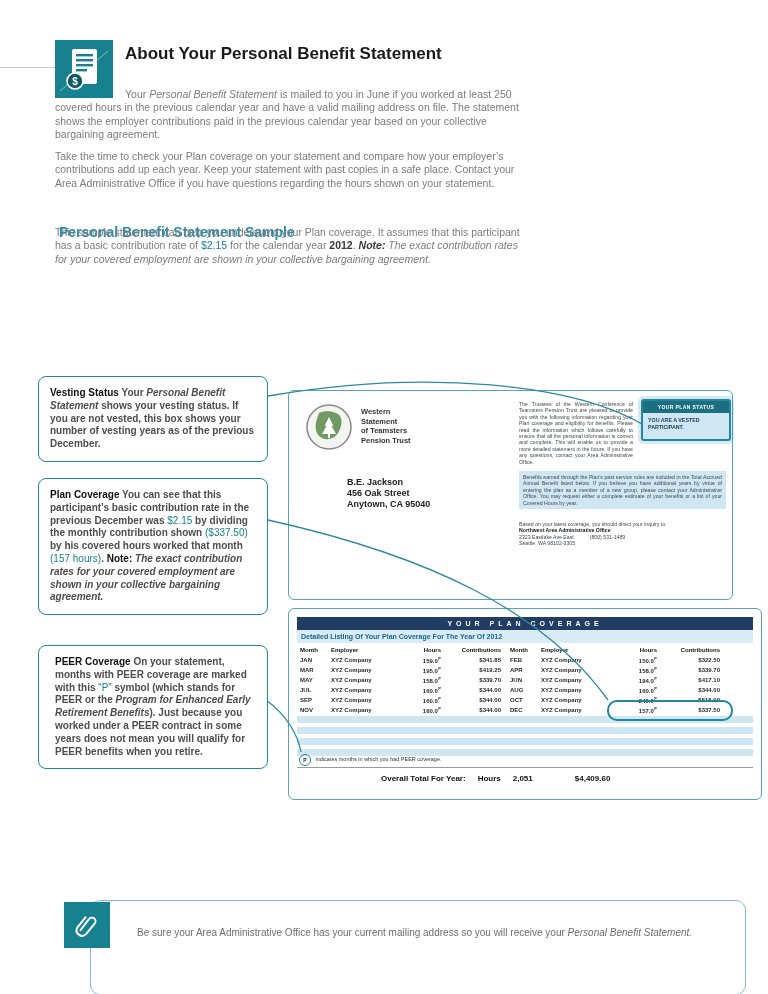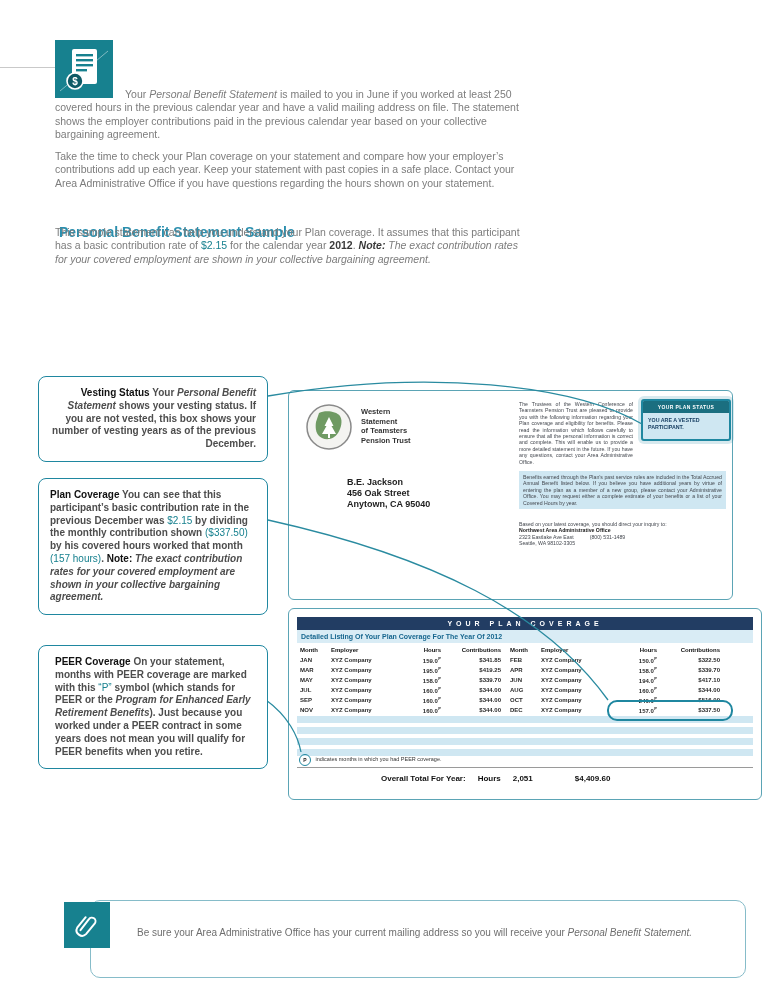--- a/index.html
+++ b/index.html
@@ -22,21 +22,21 @@
   .body .seg-b{color:#3a3a3a;text-align:center;}
   .seg-i{font-style:italic;}
   .seg-bi{font-weight:bold;font-style:italic;color:#3a3a3a;}
   .seg-teal{font-weight:normal;color:#17818f;}
 
   
   .callout{position:absolute;left:38px;width:230px;border:1.3px solid #1f87a0;border-radius:8px;
            padding:10px 11px;background:#fff;box-sizing:border-box;z-index:4;}
   .callout p{margin:0;font-size:10px;line-height:12.8px;color:#4d4d4d;font-weight:bold;}
   .callout .seg-b{color:#111;}
-  .c1{top:376px;text-align:right;} .c2{top:478px;} .c3{top:645px;padding-left:16px;}
+  .c1{top:376px;} .c2{top:478px;} .c3{top:645px;padding-left:16px;}
 
   
   .connectors{position:absolute;left:0;top:0;width:768px;height:994px;z-index:3;pointer-events:none;}
 
   
   .letter{position:absolute;left:288px;top:390px;width:445px;height:210px;background:#fff;
           border:1.2px solid #5ba4b5;border-radius:6px;box-sizing:border-box;z-index:2;}
   .logo{position:absolute;left:16px;top:12px;width:48px;height:48px;}
   .org{position:absolute;left:72px;top:16px;font-size:7.5px;font-weight:bold;line-height:9.5px;color:#333;}
   .recip{position:absolute;left:58px;top:86px;font-size:9px;font-weight:bold;line-height:11px;color:#222;}
@@ -75,21 +75,21 @@
   .stripes i{display:block;height:7px;margin-bottom:4px;background:#cfe7f2;}
   .oval{position:absolute;left:318px;top:91px;width:122px;height:17px;border:2px solid #1f87a0;border-radius:10px;z-index:3;}
   .foot{position:absolute;left:10px;top:145px;font-size:5.5px;color:#333;}
   .pcircle{display:inline-flex;width:10px;height:10px;border:1.4px solid #1f87a0;border-radius:50%;
            align-items:center;justify-content:center;font-size:5px;font-weight:bold;color:#222;margin-right:3px;vertical-align:middle;}
   .total{position:absolute;left:8px;right:8px;top:158px;border-top:1px solid #9a9a9a;
          padding:6px 0 0 84px;display:flex;align-items:baseline;gap:12px;font-size:8px;font-weight:bold;color:#111;box-sizing:border-box;}
   .total .amt{margin-left:30px;}
 
   
-  .noteline{position:absolute;left:90px;top:900px;width:656px;height:78px;border:1.5px solid #86bcc9;border-radius:10px;box-sizing:border-box;}
+  .noteline{position:absolute;left:90px;top:900px;width:656px;height:95px;border:1.5px solid #86bcc9;border-radius:10px;box-sizing:border-box;}
   .noteline p{margin:0;position:absolute;left:46px;top:26px;font-size:10px;color:#6e6e6e;}
   .clip{position:absolute;left:64px;top:902px;width:46px;height:46px;background:#17818f;
         display:flex;align-items:center;justify-content:center;z-index:2;}
 </style>
 </head>
 <body>
 
 <div id="page">
 
   <div class="rule-left"></div>
@@ -101,20 +101,21 @@
       <rect x="17" y="9" width="25" height="35" rx="2" fill="#ffffff"></rect>
       <rect x="21" y="14" width="17" height="2.4" fill="#17818f"></rect>
       <rect x="21" y="19" width="17" height="2.4" fill="#17818f"></rect>
       <rect x="21" y="24" width="17" height="2.4" fill="#17818f"></rect>
       <rect x="21" y="29" width="11" height="2.4" fill="#17818f"></rect>
       <circle cx="20" cy="41" r="8" fill="#0e5a66" stroke="#ffffff" stroke-width="1.6"></circle>
       <text x="20" y="44.5" font-size="10" font-weight="bold" fill="#ffffff" text-anchor="middle" font-family="Liberation Sans, sans-serif">$</text>
     </svg>
   </div>
 
+  <h1 class="title">About Your Personal Benefit Statement</h1>
 
   <p class="body p1"><span>Your </span><span class="seg-i">Personal Benefit Statement</span><span> is mailed to you in June if you worked at least 250 covered hours in the previous calendar year and have a valid mailing address on file. The statement shows the employer contributions paid in the previous calendar year based on your collective bargaining agreement.</span></p>
   <p class="body p2"><span>Take the time to check your Plan coverage on your statement and compare how your employer’s contributions add up each year. Keep your statement with past copies in a safe place. Contact your Area Administrative Office if you have questions regarding the hours shown on your statement.</span></p>
 
   <h2 class="sample-h">Personal Benefit Statement Sample</h2>
   <p class="body p3"><span>This sample statement can help you understand your Plan coverage. It assumes that this participant has a basic contribution rate of </span><span class="seg-teal">$2.15</span><span> for the calendar year </span><span class="seg-b">2012</span><span>. </span><span class="seg-bi">Note:</span><span class="seg-i"> The exact contribution rates for your covered employment are shown in your collective bargaining agreement.</span></p>
 
   <svg class="connectors" viewBox="0 0 768 994">
     <path d="M268 396 C 430 368, 575 385, 642 424" fill="none" stroke="#2a8ba0" stroke-width="1.3"></path>
     <path d="M268 520 C 430 556, 545 612, 608 700" fill="none" stroke="#2a8ba0" stroke-width="1.3"></path>

